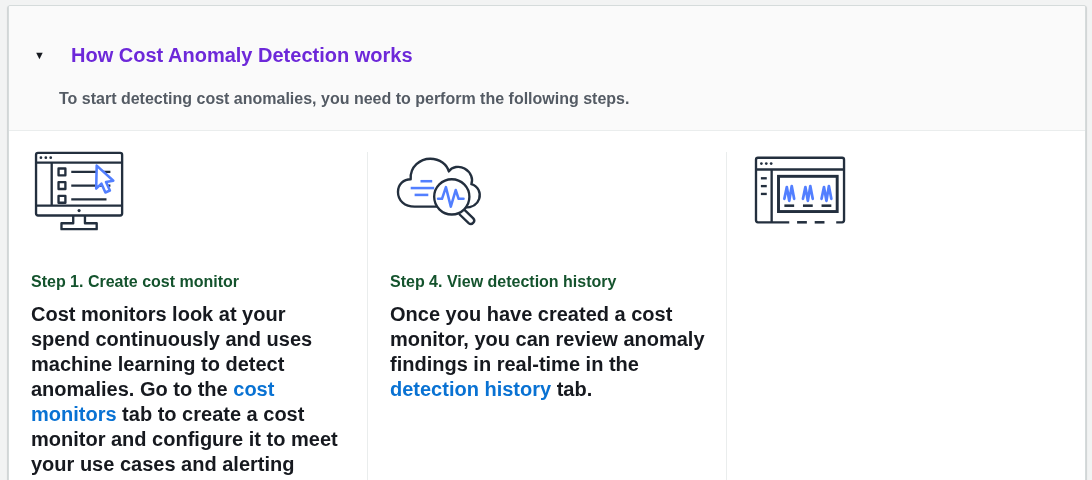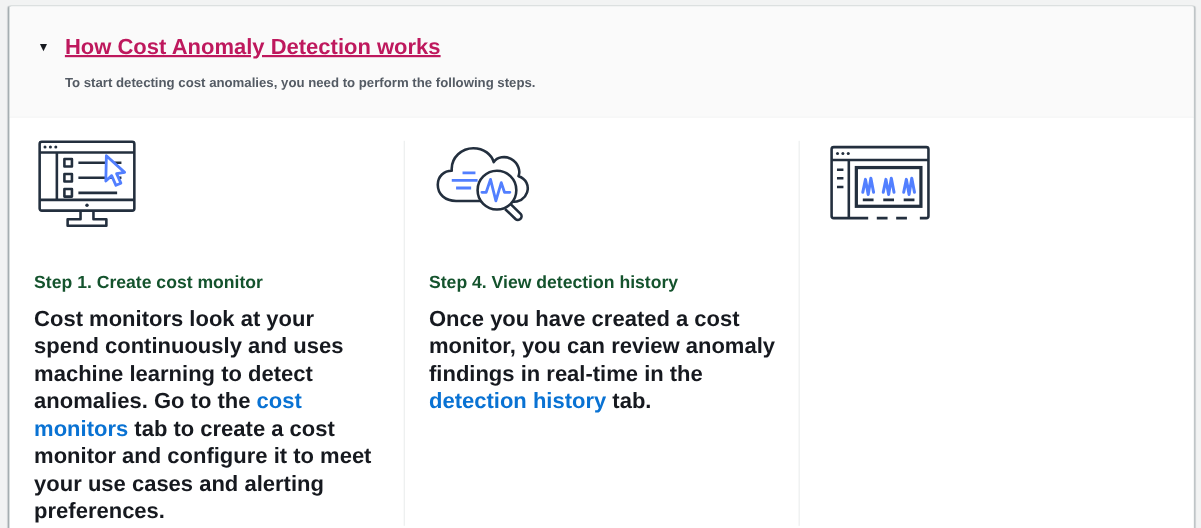--- a/index.html
+++ b/index.html
@@ -29,28 +29,27 @@
     font-size: 11px;
     color: #16191f;
     width: 12px;
     margin-right: 13px;
     line-height: 1;
     flex: none;
   }
   .card-title {
     font-size: 20px;
     font-weight: 700;
-    color: #be185d;
+    color: #6d28d9;
     line-height: 24px;
-    margin: 0;
-    text-decoration: underline;
+    margin: 12px;
   }
   .card-subtitle {
     margin: 12px 0 0 25px;
-    font-size: 12px;
+    font-size: 16px;
     font-weight: 700;
     color: #545b64;
     line-height: 16px;
   }
   .card-content {
     display: flex;
     background: #ffffff;
     border-radius: 0 0 2px 2px;
   }
   .step-col {

